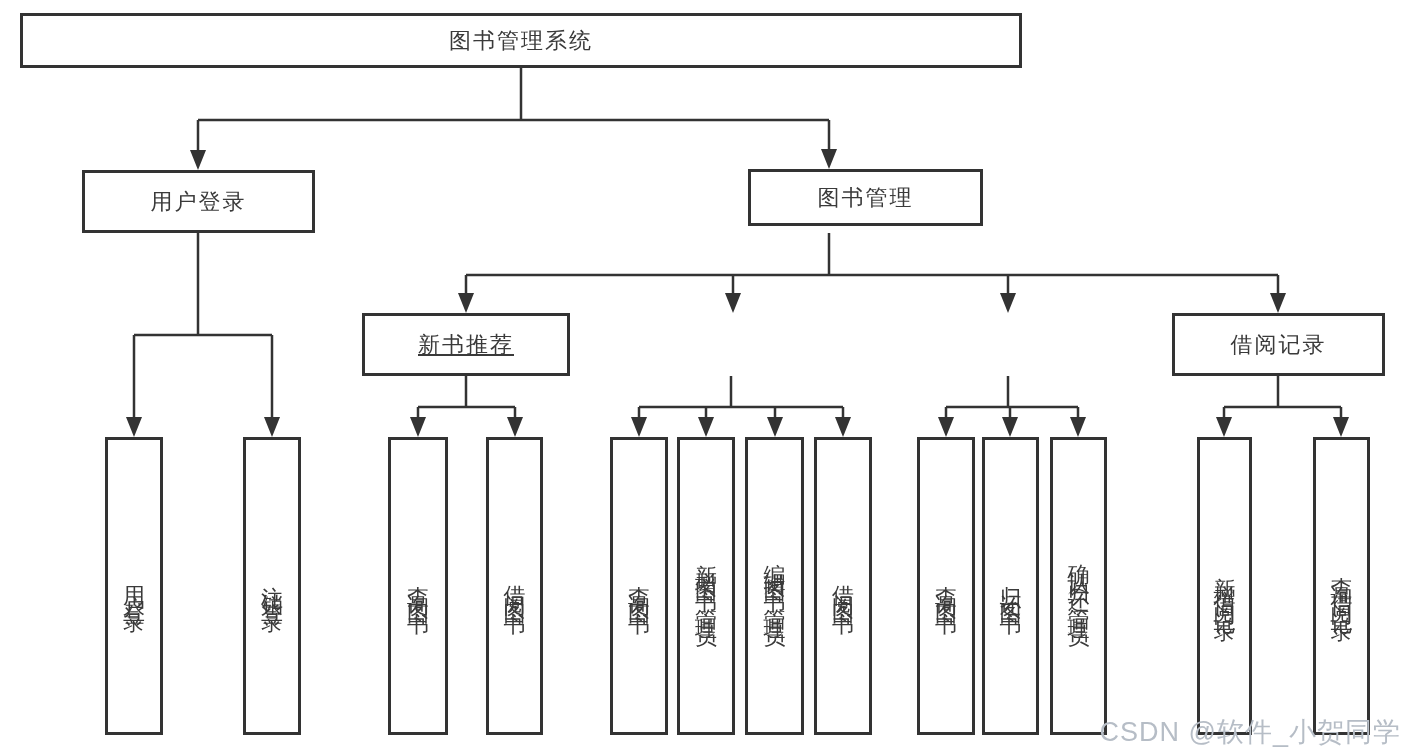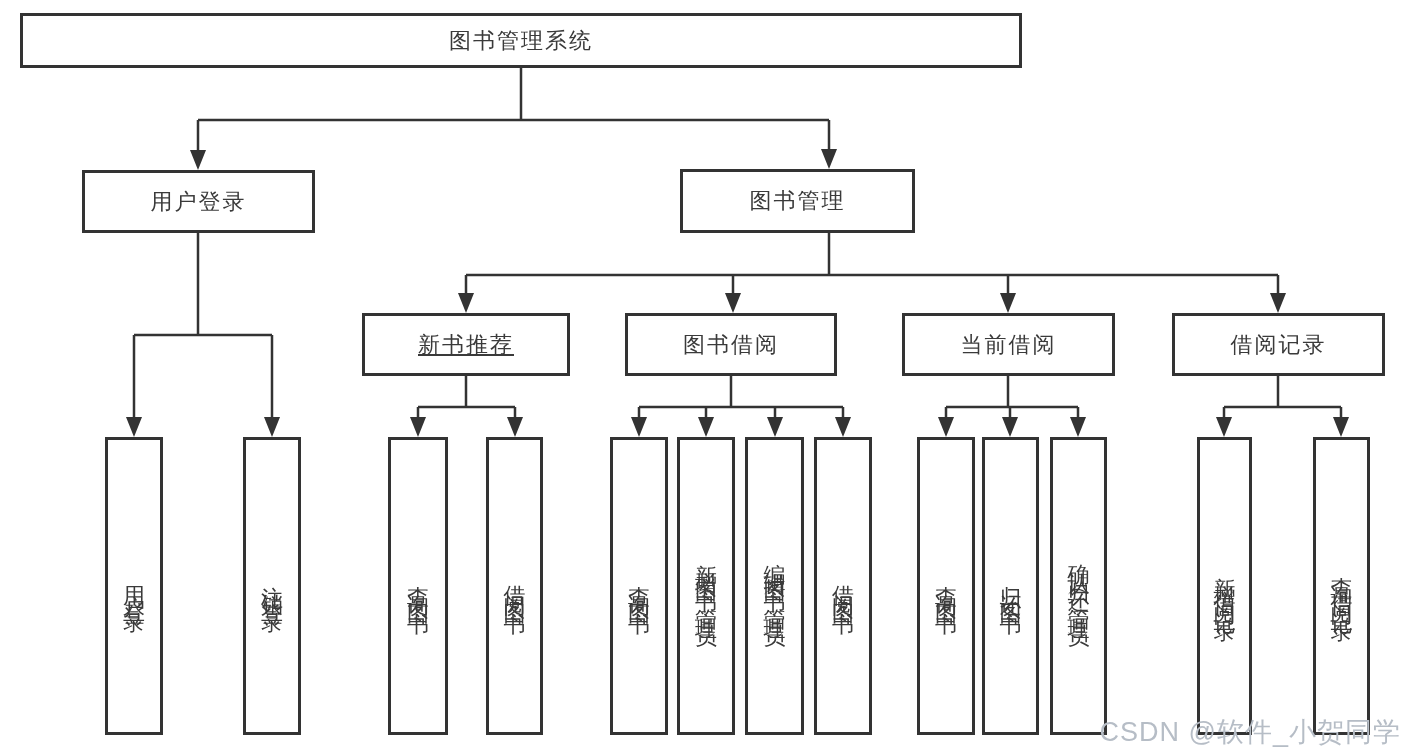--- a/index.html
+++ b/index.html
@@ -122,32 +122,26 @@
     </g>
   </svg>
 
   <div class="node h" style="left:20px; top:13px; width:1002px; height:55px;">
     <span>图书管理系统</span>
   </div>
 
   <div class="node h" style="left:82px; top:170px; width:233px; height:63px;">
     <span>用户登录</span>
   </div>
-  <div class="node h" style="left:680px; top:169px; width:235px; height:64px;">
+  <div class="node h" style="left:748px; top:169px; width:235px; height:57px;">
     <span>图书管理</span>
   </div>
 
   <div class="node h" style="left:362px; top:313px; width:208px; height:63px;text-decoration:underline;">
     <span>新书推荐</span>
-  </div>
-  <div class="node h" style="left:625px; top:313px; width:212px; height:63px;">
-    <span>图书借阅</span>
-  </div>
-  <div class="node h" style="left:902px; top:313px; width:213px; height:63px;">
-    <span>当前借阅</span>
   </div>
   <div class="node h" style="left:1172px; top:313px; width:213px; height:63px;">
     <span>借阅记录</span>
   </div>
 
   <div class="node v" style="left:105px; top:437px; width:58px; height:298px;">
     <span>用户登录</span>
   </div>
   <div class="node v" style="left:243px; top:437px; width:58px; height:298px;">
     <span>注销登录</span>

